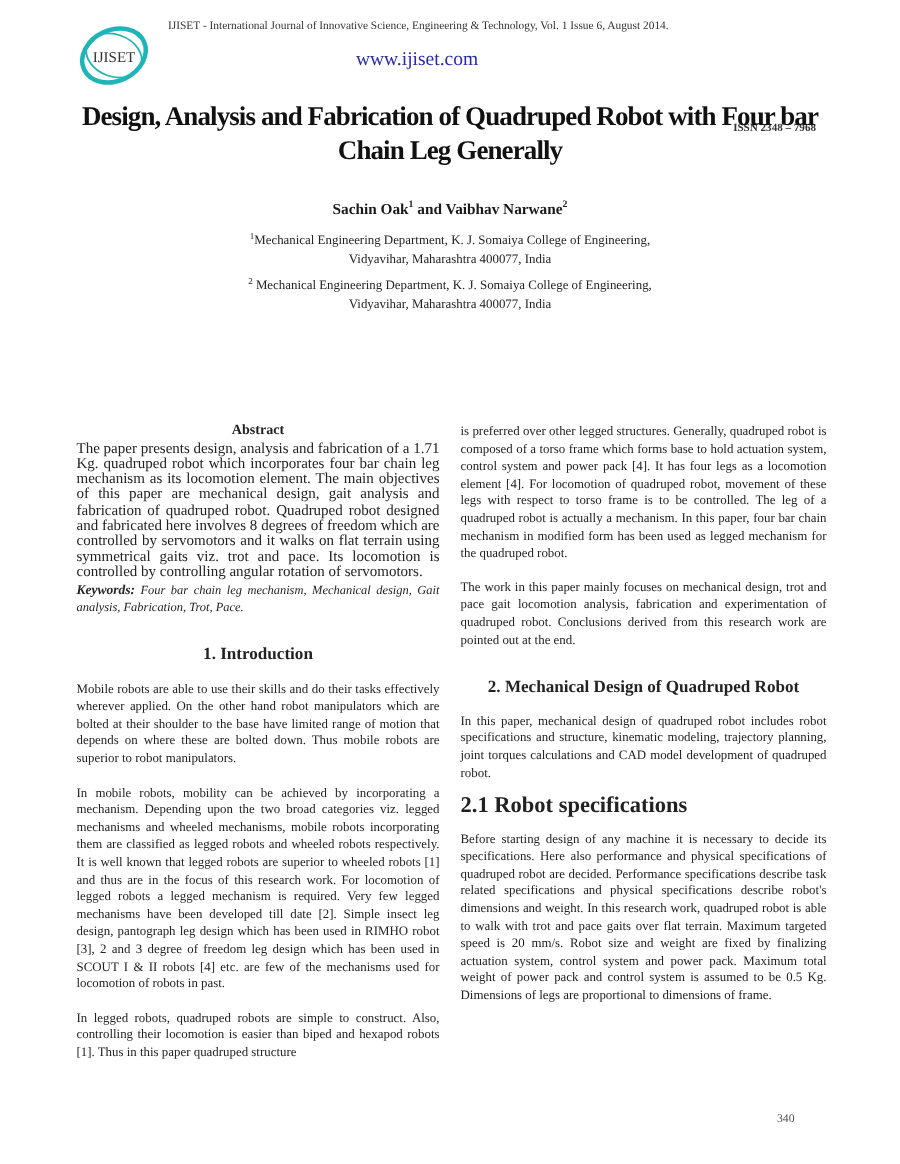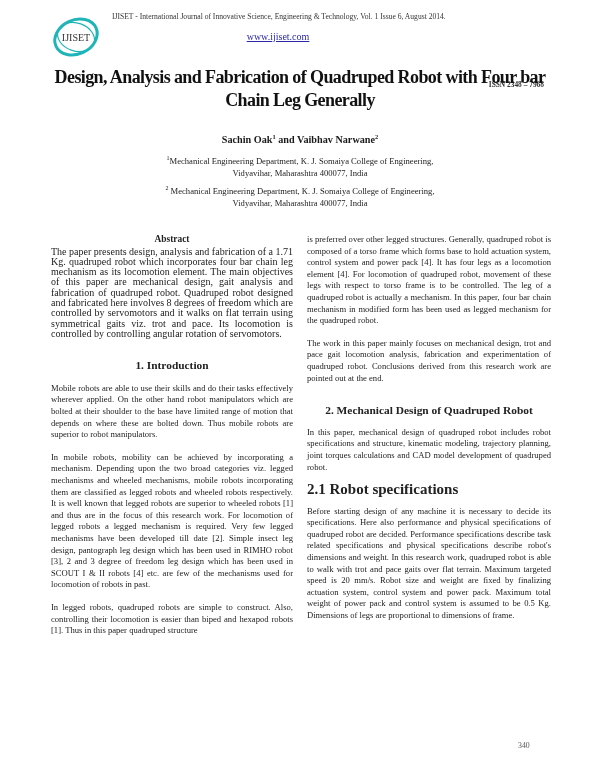--- a/index.html
+++ b/index.html
@@ -1,29 +1,29 @@
 <!DOCTYPE html>
 <html><head>
 <meta charset="utf-8">
 <style>
   html, body { margin:0; padding:0; background:#ffffff; }
   body { width:600px; height:776px; position:relative; overflow:hidden;
          font-family:"Liberation Serif", serif; color:#1a1a1a; }
   .abs { position:absolute; }
   .logo { left:50px; top:14px; width:52px; height:44px; }
   .hdr-journal { left:112px; top:12px; width:430px; font-size:7.6px; color:#333; white-space:nowrap; }
-  .hdr-url { left:0; width:556px; top:31px; text-align:center; font-size:10px; color:#2a2aa8; text-decoration:underline; }
+  .hdr-url { left:0; width:556px; top:31px; text-align:center; font-size:13px; color:#2a2aa8; }
   .hdr-issn { right:56px; top:49px; font-size:7.4px; font-weight:bold; color:#333;margin-top:31px; }
   .title { left:40px; width:520px; top:66px; text-align:center; font-size:18px; font-weight:bold;
            line-height:23px; letter-spacing:-0.6px; color:#111; }
   .authors { left:0; width:600px; top:133px; text-align:center; font-size:10.2px; font-weight:bold; }
   .authors sup { font-size:6.5px; }
   .aff { left:0; width:600px; text-align:center; font-size:8.6px; line-height:12px; color:#222; }
   .aff sup { font-size:6px; }
-  .col { font-size:8.6px; line-height:11.6px; text-align:justify; color:#222; }
+  .col { font-size:8.6px; line-height:11.6px; text-align:justify; color:#222;margin-top:48px; }
   .colL { left:51px; width:242px; }
   .colR { left:307px; width:244px; }
   .p { margin:0; }
   .abs-head { text-align:center; font-weight:bold; font-size:9.4px; margin:0 0 1px 0; }
   .abs-text { font-size:10px; line-height:10.3px; }
   .kw { font-size:8.3px; line-height:10.4px; font-style:italic; margin-top:1px; }
   .kw b { font-style:italic; font-weight:bold; font-size:9px; }
   .sec { text-align:center; font-weight:bold; font-size:11.4px; margin:0; }
   .subsec { font-size:15px; margin:0; }
   .pagenum { left:518px; top:741px; font-size:7.8px; color:#555; }
@@ -53,20 +53,21 @@
   <div>Vidyavihar, Maharashtra 400077, India</div>
 </div>
 <div class="abs aff" style="top:182px;">
   <div><sup>2</sup> <span>Mechanical Engineering Department, K. J. Somaiya College of Engineering,</span></div>
   <div>Vidyavihar, Maharashtra 400077, India</div>
 </div>
 
 <div class="abs col colL" style="top:234px;">
   <div class="abs-head">Abstract</div>
   <p class="p abs-text">The paper presents design, analysis and fabrication of a 1.71 Kg. quadruped robot which incorporates four bar chain leg mechanism as its locomotion element. The main objectives of this paper are mechanical design, gait analysis and fabrication of quadruped robot. Quadruped robot designed and fabricated here involves 8 degrees of freedom which are controlled by servomotors and it walks on flat terrain using symmetrical gaits viz. trot and pace. Its locomotion is controlled by controlling angular rotation of servomotors.</p>
+  <p class="p kw"><b>Keywords:</b> <span>Four bar chain leg mechanism, Mechanical design, Gait analysis, Fabrication, Trot, Pace.</span></p>
 
   <div style="height:21px"></div>
   <h2 class="sec">1. Introduction</h2>
   <div style="height:11px"></div>
   <p class="p">Mobile robots are able to use their skills and do their tasks effectively wherever applied. On the other hand robot manipulators which are bolted at their shoulder to the base have limited range of motion that depends on where these are bolted down. Thus mobile robots are superior to robot manipulators.</p>
   <div style="height:11px"></div>
   <p class="p">In mobile robots, mobility can be achieved by incorporating a mechanism. Depending upon the two broad categories viz. legged mechanisms and wheeled mechanisms, mobile robots incorporating them are classified as legged robots and wheeled robots respectively. It is well known that legged robots are superior to wheeled robots [1] and thus are in the focus of this research work. For locomotion of legged robots a legged mechanism is required. Very few legged mechanisms have been developed till date [2]. Simple insect leg design, pantograph leg design which has been used in RIMHO robot [3], 2 and 3 degree of freedom leg design which has been used in SCOUT I &amp; II robots [4] etc. are few of the mechanisms used for locomotion of robots in past.</p>
   <div style="height:11px"></div>
   <p class="p">In legged robots, quadruped robots are simple to construct. Also, controlling their locomotion is easier than biped and hexapod robots [1]. Thus in this paper quadruped structure</p>
 </div>

